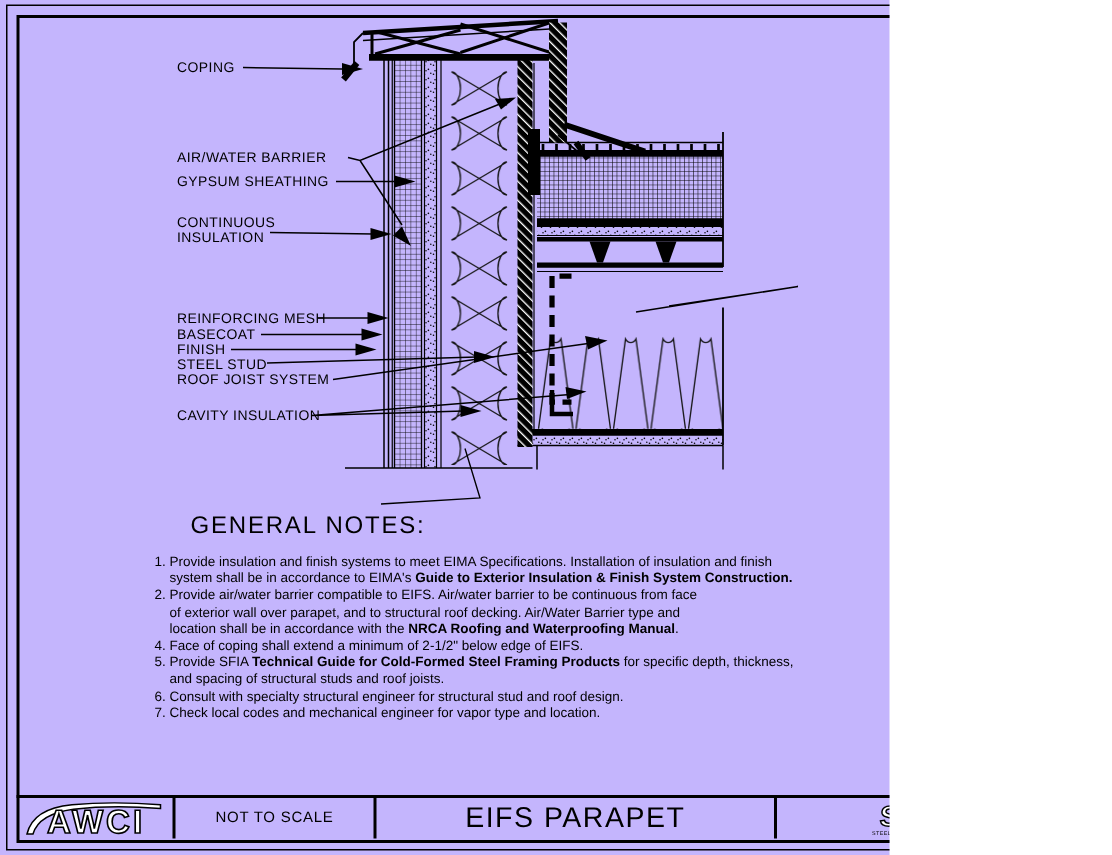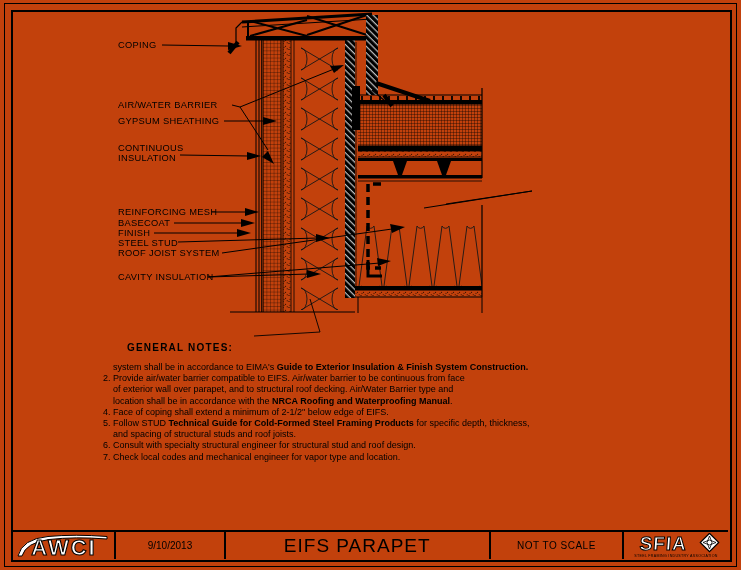--- a/index.html
+++ b/index.html
@@ -1,24 +1,24 @@
 <!DOCTYPE html>
 <html><head>
 <meta charset="utf-8">
 <style>
   html,body{margin:0;padding:0;background:#fff;}
-  #page{position:relative;width:741px;height:570px;background:#c2410c;
+  #page{position:relative;width:593px;height:570px;background:#c4b5fd;
         font-family:"Liberation Sans",sans-serif;color:#000;overflow:hidden;}
   .outer-border{position:absolute;left:4px;top:3px;width:731px;height:562px;
         border:1.5px solid #000;}
   .inner-border{position:absolute;left:11px;top:10px;width:717px;height:548px;
         border:2px solid #000;}
   
   #notes{position:absolute;left:100px;top:342px;width:625px;}
-  .notes-heading{font-size:10px;letter-spacing:1.2px;margin:0 0 9px 27px;font-weight:bold;}
+  .notes-heading{font-size:16px;letter-spacing:1.2px;margin:0 0 9px 27px;}
   .nline{font-size:9px;line-height:11.2px;white-space:pre;padding-left:3px;}
   .nline .nnum{display:inline-block;min-width:10px;}
   .nline b{font-weight:bold;}
   .disclaimer{font-size:9px;margin-top:17px;padding-left:3px;white-space:pre;}
   
   #titleblock{position:absolute;left:11px;top:530px;width:717px;height:27px;
         border-top:2px solid #000;display:flex;align-items:stretch;}
   .tb-cell{display:flex;align-items:center;justify-content:center;}
   .tb-cell + .tb-cell{border-left:2px solid #000;}
   .tb-awci{width:104px;}
@@ -158,46 +158,44 @@
       <text x="118" y="226">BASECOAT</text>
       <text x="118" y="236">FINISH</text>
       <text x="118" y="246">STEEL STUD</text>
       <text x="118" y="256">ROOF JOIST SYSTEM</text>
       <text x="118" y="280">CAVITY INSULATION</text>
     </g>
   </svg>
 
   <div id="notes">
     <div class="notes-heading">GENERAL NOTES:</div>
+    <div class="nline"><span class="nnum">1.</span><span>Provide insulation and finish systems to meet EIMA Specifications. Installation of insulation and finish</span><b></b><span></span></div>
     <div class="nline"><span class="nnum"></span><span>system shall be in accordance to EIMA's </span><b>Guide to Exterior Insulation &amp; Finish System Construction.</b><span></span></div>
     <div class="nline"><span class="nnum">2.</span><span>Provide air/water barrier compatible to EIFS. Air/water barrier to be continuous from face</span><b></b><span></span></div>
     <div class="nline"><span class="nnum"></span><span>of exterior wall over parapet, and to structural roof decking. Air/Water Barrier type and</span><b></b><span></span></div>
     <div class="nline"><span class="nnum"></span><span>location shall be in accordance with the </span><b>NRCA Roofing and Waterproofing Manual</b><span>.</span></div>
     <div class="nline"><span class="nnum">4.</span><span>Face of coping shall extend a minimum of 2-1/2" below edge of EIFS.</span><b></b><span></span></div>
-    <div class="nline"><span class="nnum">5.</span><span>Follow STUD </span><b>Technical Guide for Cold-Formed Steel Framing Products</b><span> for specific depth, thickness,</span></div>
+    <div class="nline"><span class="nnum">5.</span><span>Provide SFIA </span><b>Technical Guide for Cold-Formed Steel Framing Products</b><span> for specific depth, thickness,</span></div>
     <div class="nline"><span class="nnum"></span><span>and spacing of structural studs and roof joists.</span><b></b><span></span></div>
     <div class="nline"><span class="nnum">6.</span><span>Consult with specialty structural engineer for structural stud and roof design.</span><b></b><span></span></div>
     <div class="nline"><span class="nnum">7.</span><span>Check local codes and mechanical engineer for vapor type and location.</span><b></b><span></span></div>
   </div>
 
   <div id="titleblock">
     <div class="tb-cell tb-awci">
       <svg width="96" height="25" viewBox="0 0 96 25">
         <path d="M3 23 Q7 6 33 3.5 Q60 1 92 3.5 L92 6 Q60 3.5 34 6.5 Q11 9.5 7 23 Z" fill="#fff" stroke="#000" stroke-width="1"></path>
         <text x="49" y="22" text-anchor="middle" font-family="Liberation Sans, sans-serif" font-size="22" font-weight="bold" fill="#fff" stroke="#000" stroke-width="1.1" style="letter-spacing:2px;">AWCI</text>
       </svg>
     </div>
-    <div class="tb-cell tb-date">
-      <span>9/10/2013</span>
+    <div class="tb-cell tb-scale">
+      <span>NOT TO SCALE</span>
     </div>
     <div class="tb-cell tb-title">
       <span>EIFS PARAPET</span>
-    </div>
-    <div class="tb-cell tb-scale">
-      <span>NOT TO SCALE</span>
     </div>
     <div class="tb-cell tb-sfia">
       <svg width="104" height="26" viewBox="0 0 104 26">
         <text x="40" y="17.5" text-anchor="middle" font-family="Liberation Sans, sans-serif" font-size="19" font-weight="bold" fill="#fff" stroke="#000" stroke-width="1" style="letter-spacing:1px;" transform="skewX(-4)">SFIA</text>
         <g>
           <rect x="79" y="3" width="13" height="13" fill="#fff" stroke="#000" stroke-width="1.2" transform="rotate(45 85.5 9.5)"></rect>
           <path d="M85.5 3 L88 9.5 L85.5 16 L83 9.5 Z M79 9.5 L85.5 12 L92 9.5 L85.5 7 Z" fill="none" stroke="#000" stroke-width="0.8"></path>
         </g>
         <text x="52" y="23.5" text-anchor="middle" font-family="Liberation Sans, sans-serif" font-size="3.6" fill="#000" style="letter-spacing:0.3px;">STEEL FRAMING INDUSTRY ASSOCIATION</text>
       </svg>

